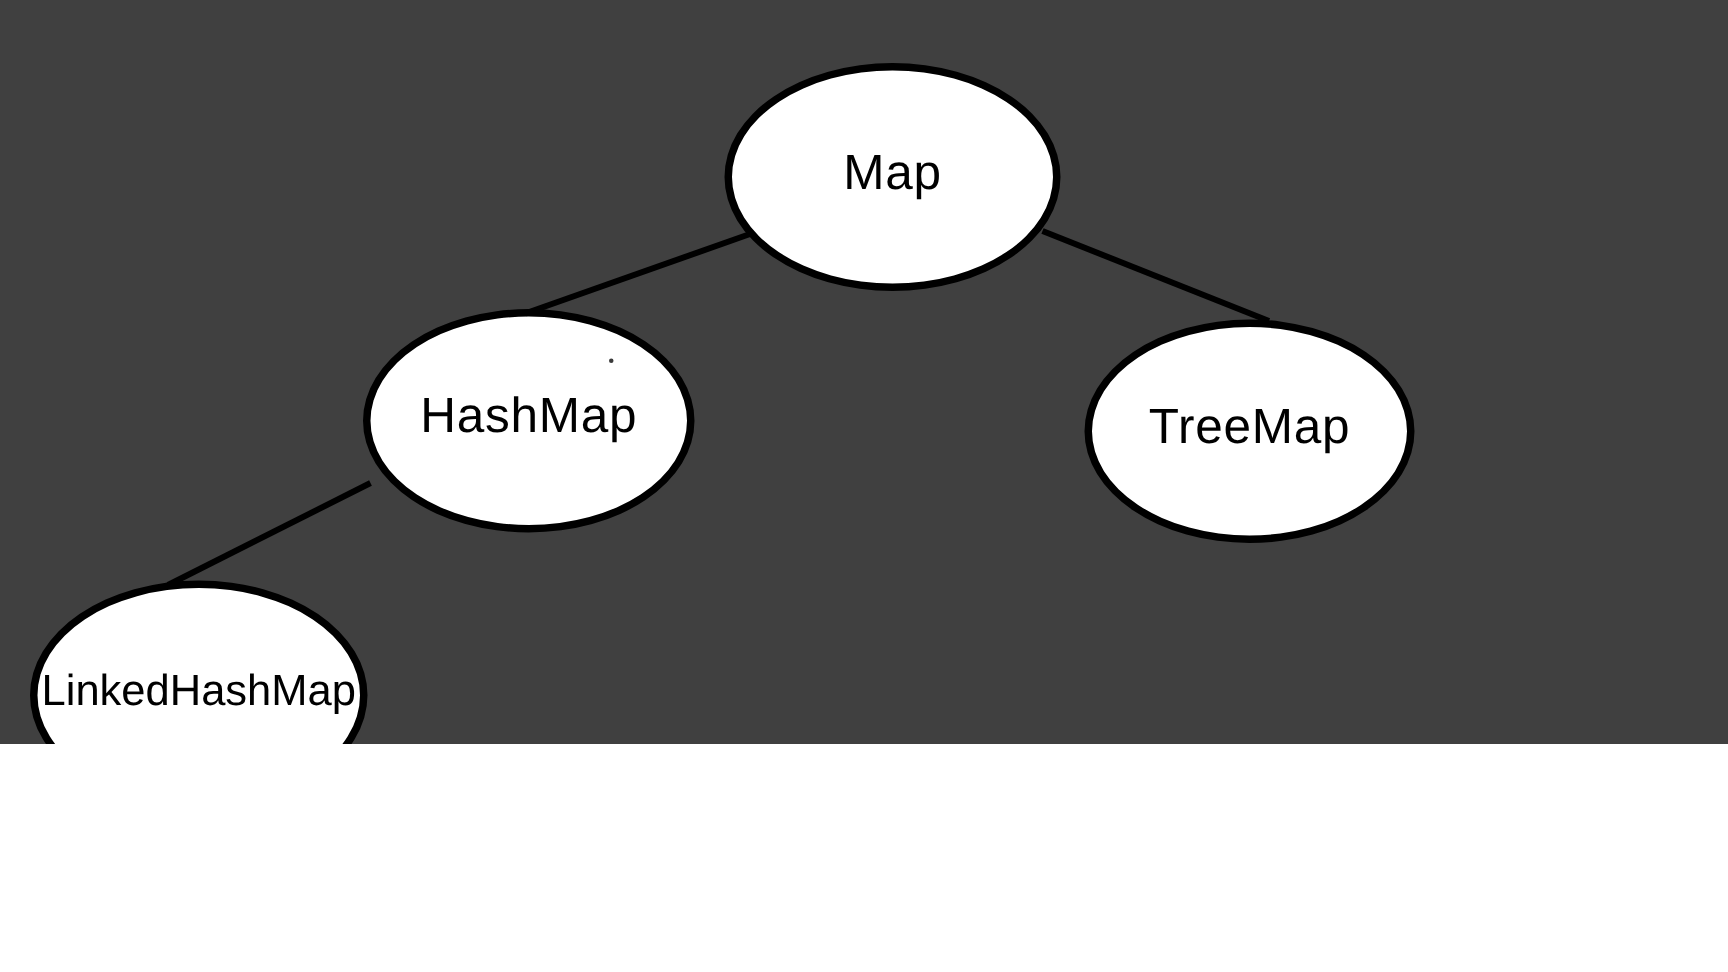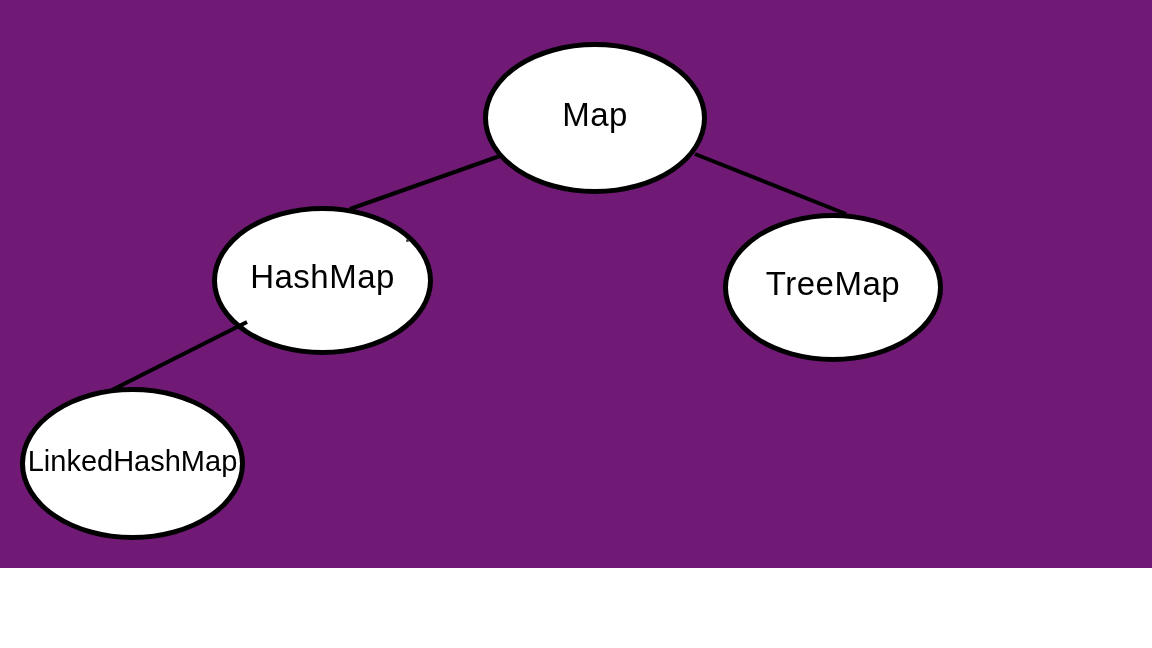--- a/index.html
+++ b/index.html
@@ -1,20 +1,20 @@
 <!DOCTYPE html>
 <html><head>
 <meta charset="utf-8">
 <style>
   html, body { margin: 0; padding: 0; background: #ffffff; }
   .canvas {
     position: relative;
     width: 1152px;
-    height: 568px;
-    background: #701a75;
+    height: 496px;
+    background: #404040;
     overflow: hidden;
     font-family: "Liberation Sans", sans-serif;
   }
   .edges {
     position: absolute;
     left: 0; top: 0;
     width: 1152px; height: 648px;
     pointer-events: none;
     z-index: 3;
   }
@@ -31,21 +31,21 @@
     color: #000;
   }
   .node .label {
     font-size: 33px;
     line-height: 1;
     letter-spacing: 0.5px;
     white-space: nowrap;
     transform: translateY(-4px);
   }
   .node-map           { left: 483px; top: 42px;  width: 224px; height: 152px; }
-  .node-hashmap       { left: 212px; top: 206px; width: 221px; height: 149px; }
+  .node-hashmap       { left: 242px; top: 206px; width: 221px; height: 149px; }
   .node-treemap       { left: 723px; top: 213px; width: 220px; height: 149px; }
   .node-linkedhashmap { left: 20px;  top: 387px; width: 225px; height: 153px; }
   .node-linkedhashmap .label { font-size: 29px; letter-spacing: 0; transform: translateY(-2px); }
 
   .stray-dot {
     position: absolute;
     left: 406px; top: 239px;
     width: 3px; height: 3px;
     border-radius: 50%;
     background: #3a3a3a;

